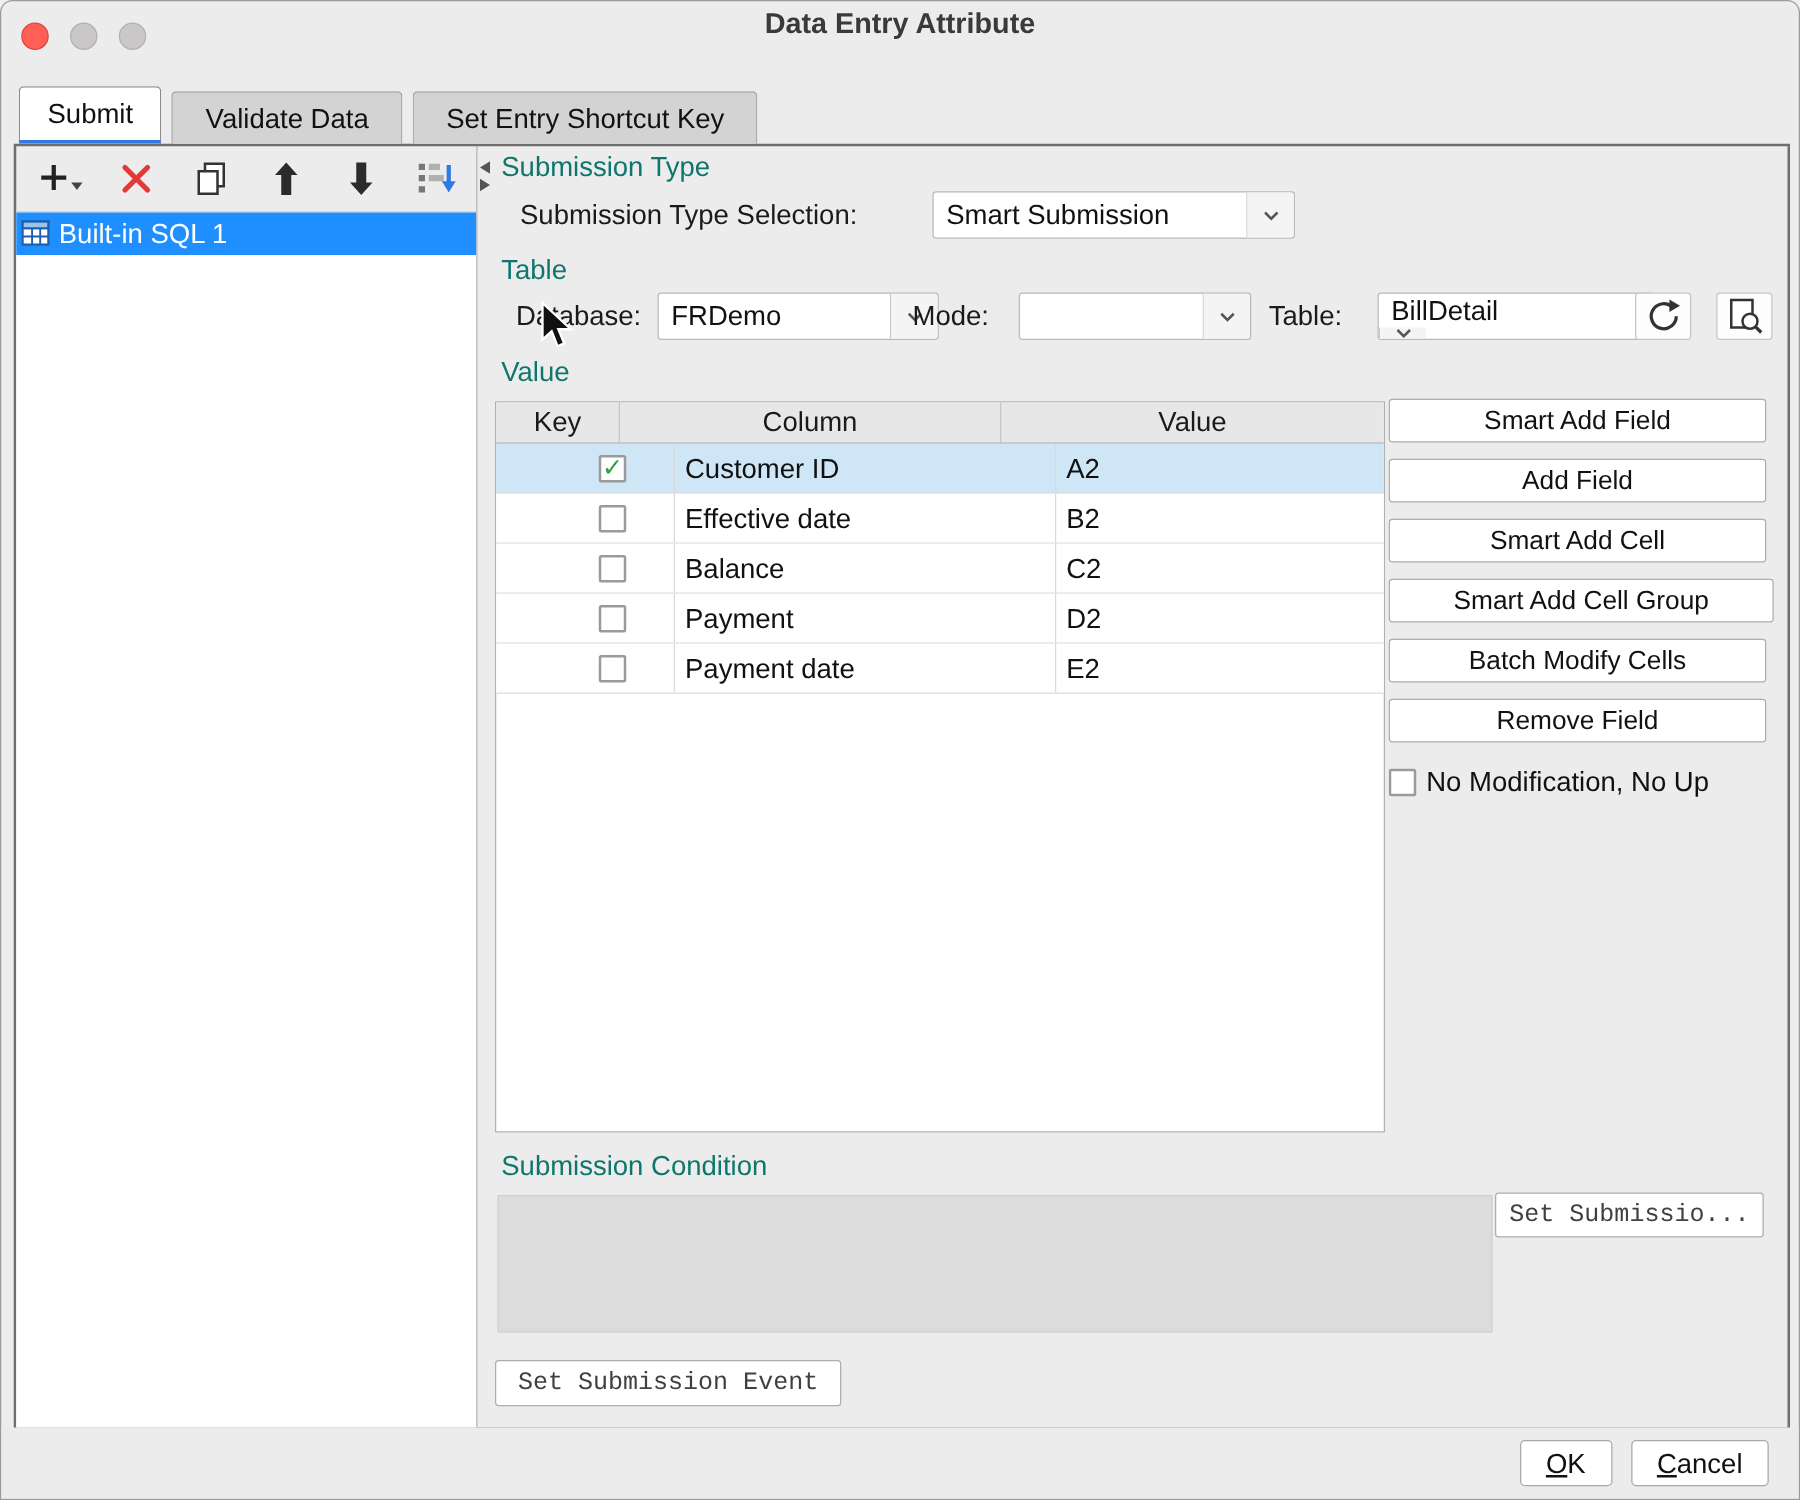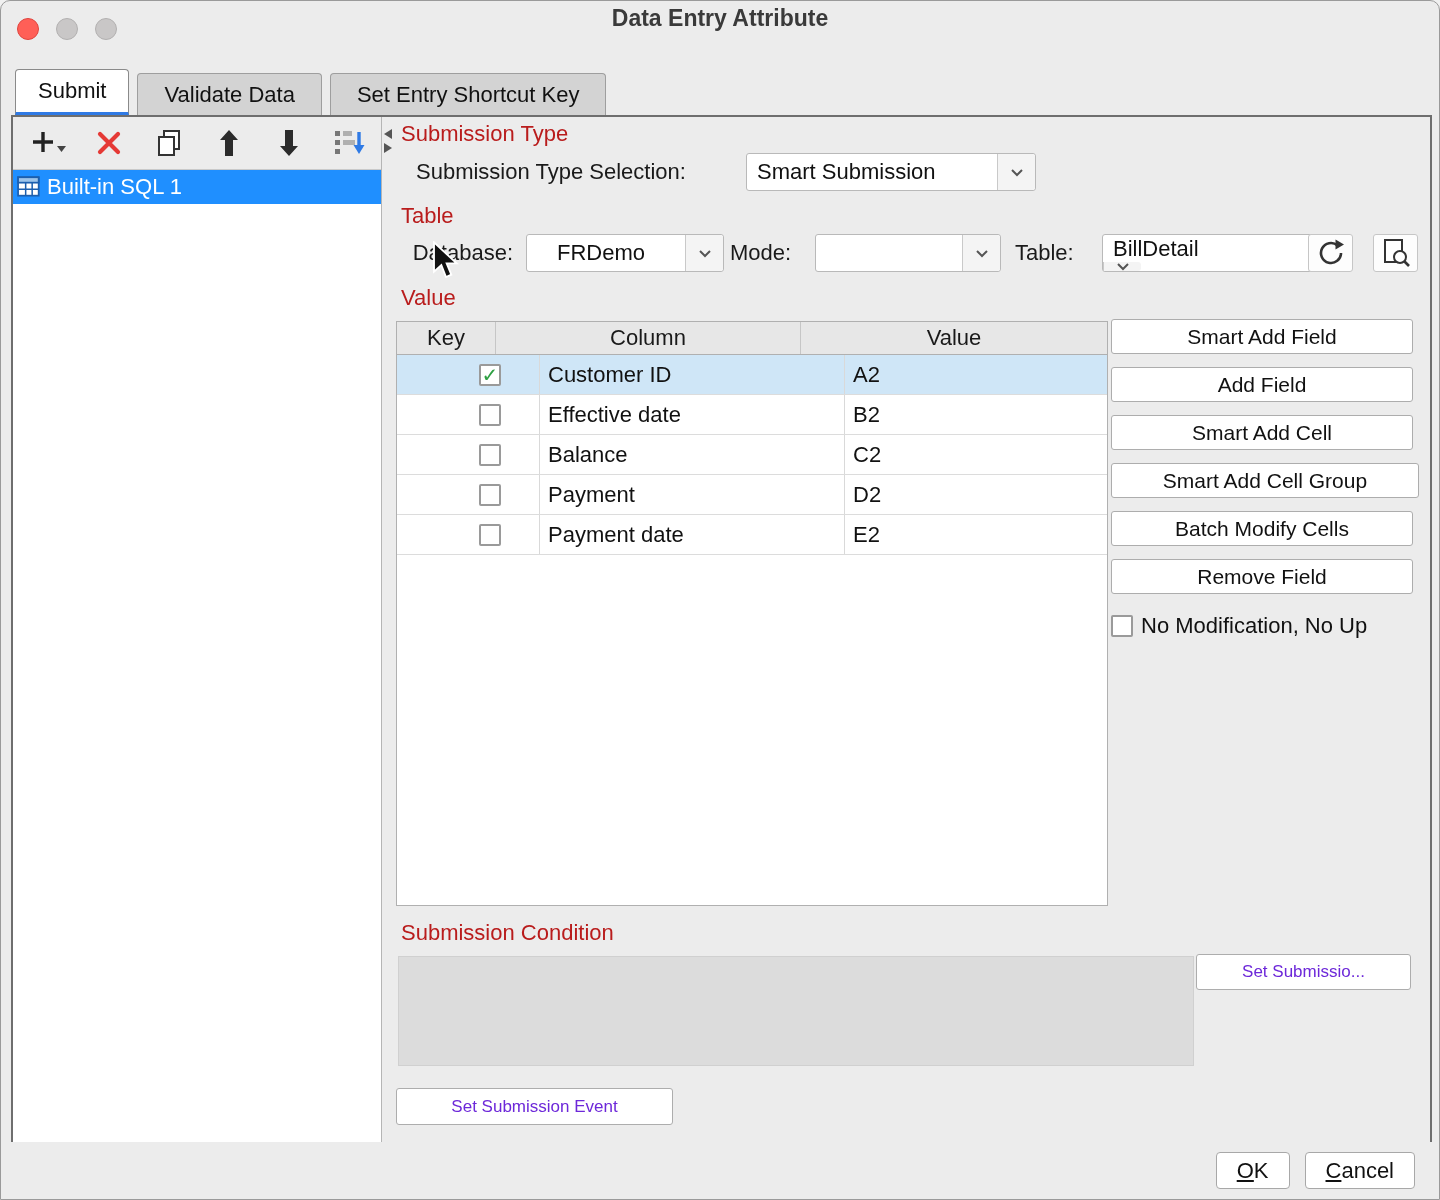--- a/index.html
+++ b/index.html
@@ -52,21 +52,21 @@
   .list-item { height:34px; display:flex; align-items:center; gap:4px;
                padding-left:4px; font-size:22px; color:#111; }
   .list-item.selected { background:var(--selection-blue); color:#fff; }
   
   .splitter { position:absolute; left:368px; top:0; width:14px; height:100%;
               border-left:1px solid #b5b5b5; }
   .splitter .arrows { position:absolute; top:12px; left:2px; display:flex;
               flex-direction:column; gap:4px; align-items:center; }
   
   .right-panel { position:absolute; left:382px; top:0; right:2px; bottom:2px; }
-  .group-label { position:absolute; font-size:22px; color:#b91c1c; white-space:nowrap; }
+  .group-label { position:absolute; font-size:22px; color:#0f766e; white-space:nowrap; }
   .field-label { position:absolute; font-size:22px; color:#1a1a1a; white-space:nowrap;
                  height:38px; line-height:38px; }
   .combo { position:absolute; height:38px; background:#fff; border:1px solid #b9b9b9;
            border-radius:3px; display:flex; align-items:stretch; }
   .combo-value { flex:1; padding:0 10px; font-size:22px; color:#111;
                  display:flex; align-items:center; white-space:nowrap; overflow:hidden; }
   .combo-arrow { width:38px; display:flex; align-items:center; justify-content:center;
                  border-left:1px solid #c9c9c9; background:#f4f4f4; border-radius:0 3px 3px 0; }
   .icon-btn { position:absolute; width:45px; height:38px; background:#fdfdfd;
               border:1px solid #c6c6c6; border-radius:3px;
@@ -99,21 +99,21 @@
   .panel-btn:nth-child(4) { width:308px; }
   .no-mod { position:absolute; left:716px; top:496px; width:308px;
             display:flex; align-items:center; gap:8px; overflow:hidden; }
   .no-mod .nm-label { font-size:22px; color:#111; white-space:nowrap; }
   
   .cond-area { position:absolute; left:3px; top:839px; width:796px; height:110px;
                background:#dcdcdc; border:1px solid #d0d0d0; }
   .cond-btn { position:absolute; left:801px; top:837px; width:215px; height:36px; }
   .event-btn { position:absolute; left:1px; top:971px; width:277px; height:37px; }
   .std-btn { background:#fff; border:1px solid #adadad; border-radius:3px;
-             font-size:17px; color:#6d28d9; font-family:Liberation Sans, sans-serif; white-space:nowrap; }
+             font-size:20px; color:#404040; font-family:Liberation Mono, monospace; white-space:nowrap; }
   
   .footer { position:absolute; left:0; right:0; bottom:0; height:57px;
             display:flex; justify-content:flex-end; align-items:center;
             gap:15px; padding-right:24px; background:#ececec; }
   .footer-btn { height:37px; background:#ffffff; border:1px solid #a8a8a8; border-radius:4px;
                 font-size:22px; color:#111; padding:0 20px; font-family:inherit; }
   .footer-btn .mn { display:block; }
   .footer-btn .mn::first-letter { text-decoration:underline; }
   
   .cursor { position:absolute; left:428px; top:240px; z-index:50; pointer-events:none; }
@@ -214,21 +214,21 @@
         <div class="combo-value">Smart Submission</div>
         <div class="combo-arrow">
           <svg width="14" height="9">
               <polyline points="2,2 7,7 12,2" stroke="#555" stroke-width="2" fill="none"></polyline>
             </svg>
         </div>
       </div>
 
       <div class="group-label" style="left:6px; top:86px;">Table</div>
       <div class="field-label" style="left:-2px; top:117px; width:120px; text-align:right;">Database:</div>
-      <div class="combo" style="left:131px; top:117px; width:198px;padding-left:20px;">
+      <div class="combo" style="left:131px; top:117px; width:225px;">
         <div class="combo-value">FRDemo</div>
         <div class="combo-arrow">
           <svg width="14" height="9">
               <polyline points="2,2 7,7 12,2" stroke="#555" stroke-width="2" fill="none"></polyline>
             </svg>
         </div>
       </div>
       <div class="field-label" style="left:335px; top:117px;">Mode:</div>
       <div class="combo" style="left:420px; top:117px; width:186px;">
         <div class="combo-value"></div>

